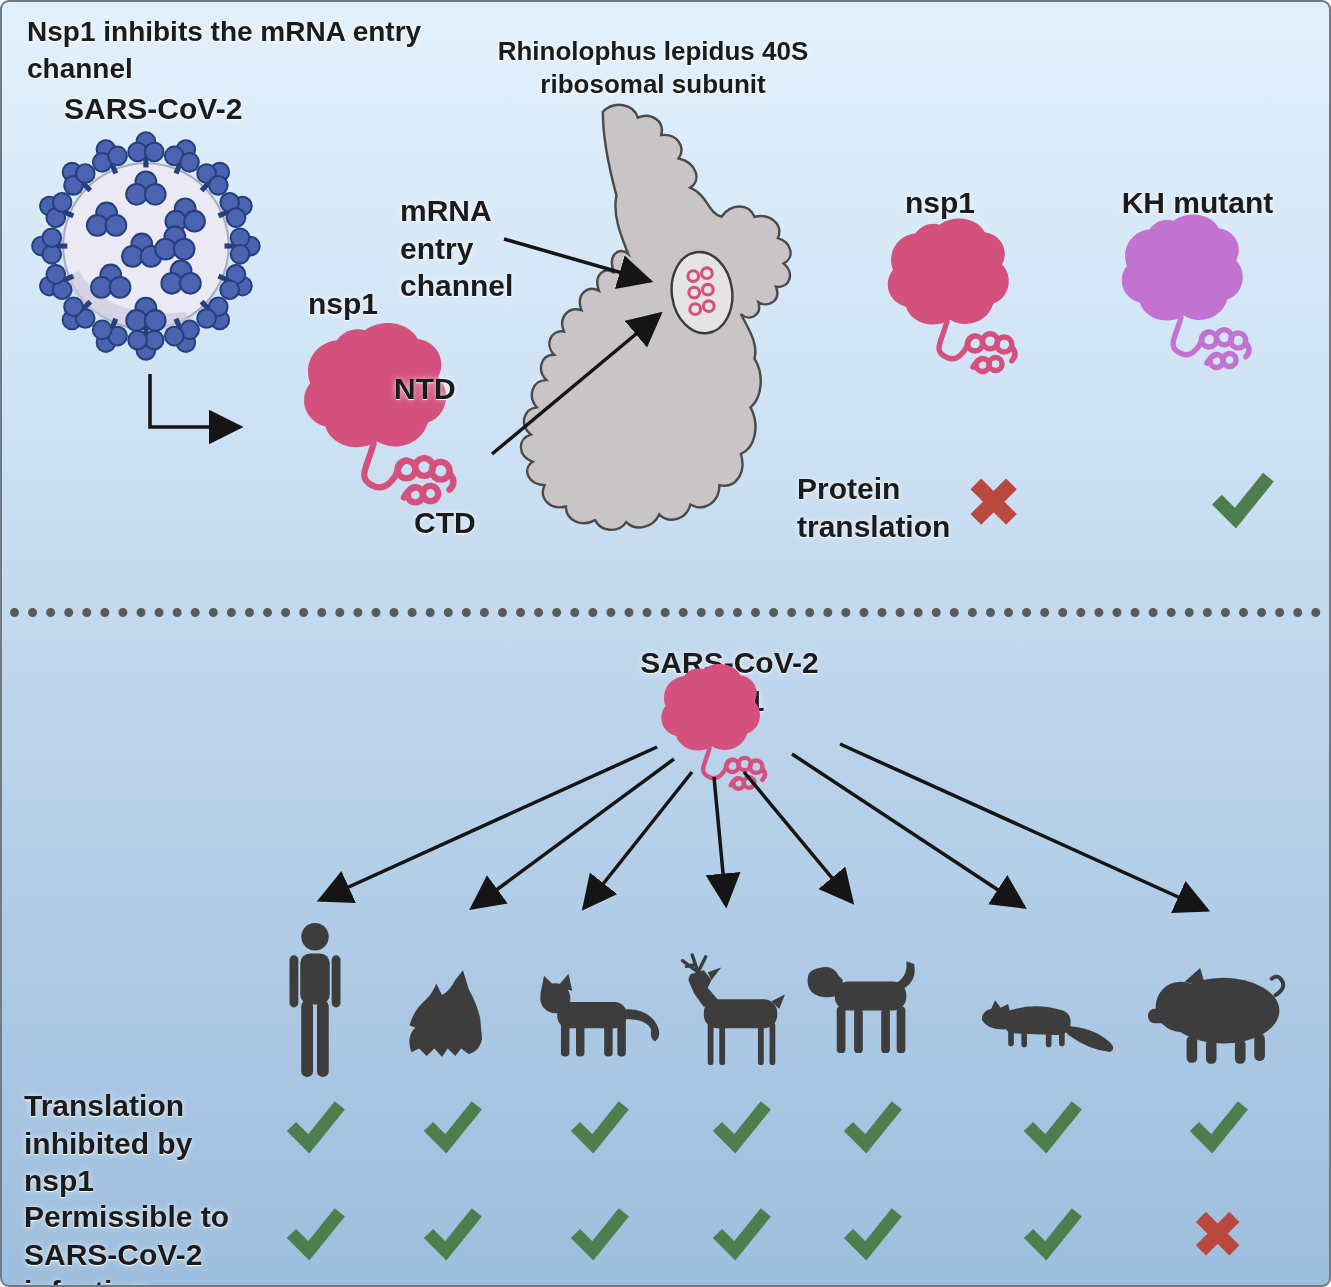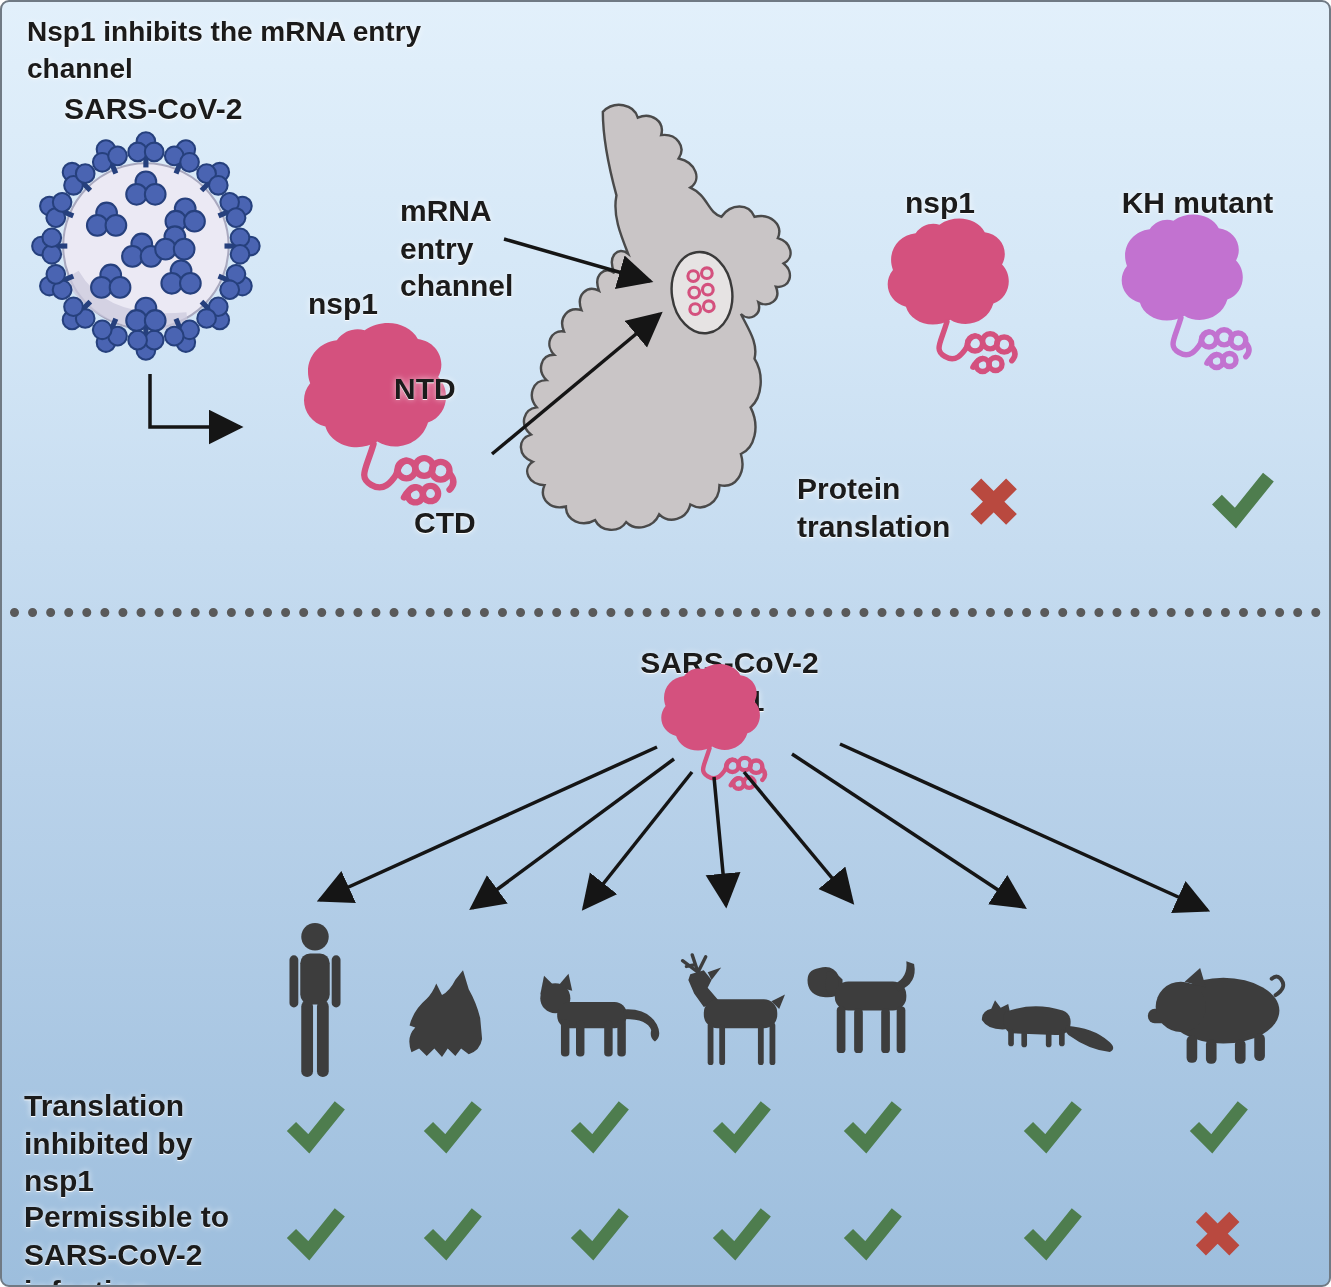--- a/index.html
+++ b/index.html
@@ -103,20 +103,21 @@
       </g>
   </svg>
 
   <div class="lbl t25" style="left:306px;top:283px;">nsp1</div>
   <svg class="abs nsp1-pink" style="left:293px;top:318px;" width="190" height="190" viewBox="0 0 150 150">
     <use href="#nsp1-glyph"></use>
   </svg>
   <div class="lbl t25" style="left:392px;top:368px;">NTD</div>
   <div class="lbl t25" style="left:412px;top:502px;">CTD</div>
 
+  <div class="lbl" style="left:495px;top:33px;width:312px;font-size:26px;text-align:center;">Rhinolophus lepidus 40S ribosomal subunit</div>
 
   <svg class="abs" style="left:455px;top:92px;" width="350" height="475" viewBox="0 0 360 480">
     <path fill="var(--ribosome-grey,#c9c5c6)" stroke="#4a4a4a" stroke-width="2.5" d="M150,14 C162,2 182,6 186,20 C200,14 214,24 210,38 C226,36 236,50 228,62
          C246,66 252,84 240,92 C258,100 258,118 272,122 C282,108 300,108 306,122
          C322,118 336,130 330,144 C344,148 348,164 336,170 C348,180 342,196 328,194
          C334,208 320,216 310,210 C314,224 300,230 292,222 C300,238 310,252 306,268
          C316,284 314,308 302,318 C312,338 306,360 292,366 C298,386 286,402 270,398
          C270,416 254,426 240,418 C236,434 218,438 208,428 C202,442 184,446 174,436
          C166,448 148,446 142,434 C128,442 112,434 112,420 C96,424 84,412 90,398
          C74,398 66,382 78,374 C62,368 62,350 76,346 C64,336 68,320 82,318

